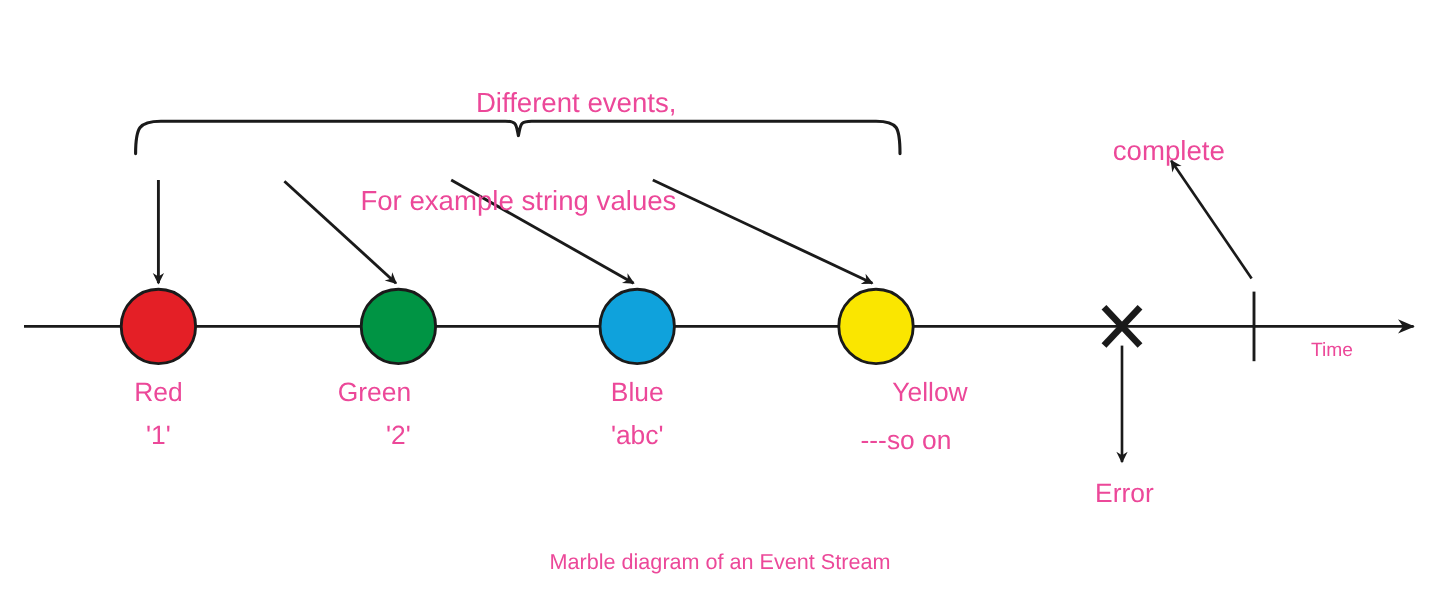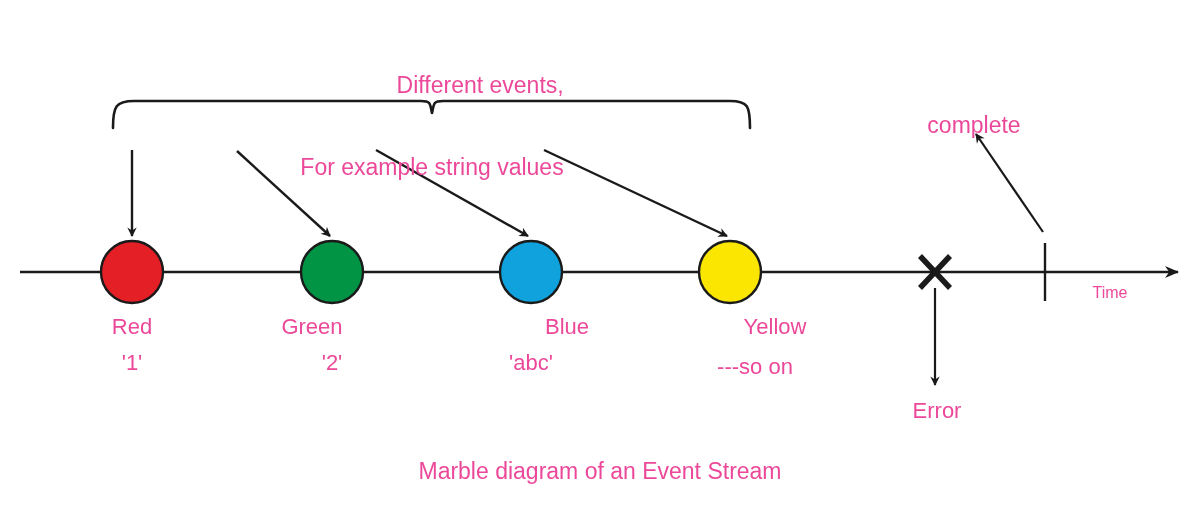--- a/index.html
+++ b/index.html
@@ -45,21 +45,21 @@
   .marble-value {
     font-size: 22px;
   }
   .axis-label {
     font-size: 16px;
   }
   .error-label {
     font-size: 22px;
   }
   .caption-text {
-    font-size: 23px;
+    font-size: 18px;
   }
 </style>
 </head>
 <body>
 
 <div id="diagram-root">
 
   <svg id="marble-svg" viewBox="0 0 1200 512">
     <defs>
       <marker id="arrowSolid" markerWidth="11" markerHeight="11" refX="9" refY="5.5" orient="auto" markerUnits="userSpaceOnUse">
@@ -116,21 +116,21 @@
   <div class="lbl annotation-text centered" style="left:974px; top:58px;">
     <div>complete</div>
   </div>
 
   <div class="lbl marble-name centered" style="left:132px; top:314px;">Red</div>
   <div class="lbl marble-value centered" style="left:132px; top:350px;">'1'</div>
 
   <div class="lbl marble-name centered" style="left:312px; top:314px;">Green</div>
   <div class="lbl marble-value centered" style="left:332px; top:350px;">'2'</div>
 
-  <div class="lbl marble-name centered" style="left:531px; top:314px;margin-left:36px;">Blue</div>
+  <div class="lbl marble-name centered" style="left:531px; top:314px;">Blue</div>
   <div class="lbl marble-value centered" style="left:531px; top:350px;">'abc'</div>
 
   <div class="lbl marble-name centered" style="left:730px; top:314px;margin-left:45px;">Yellow</div>
   <div class="lbl marble-value centered" style="left:732px; top:354px;margin-left:23px;">---so on</div>
 
   <div class="lbl error-label centered" style="left:937px; top:398px;">Error</div>
 
   <div class="lbl axis-label centered" style="left:1110px; top:284px;">Time</div>
 
   <div class="lbl caption-text centered" style="left:600px; top:458px;">Marble diagram of an Event Stream</div>

